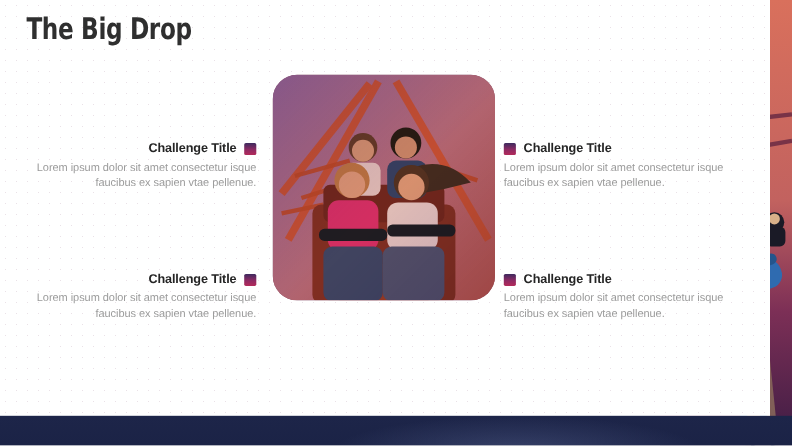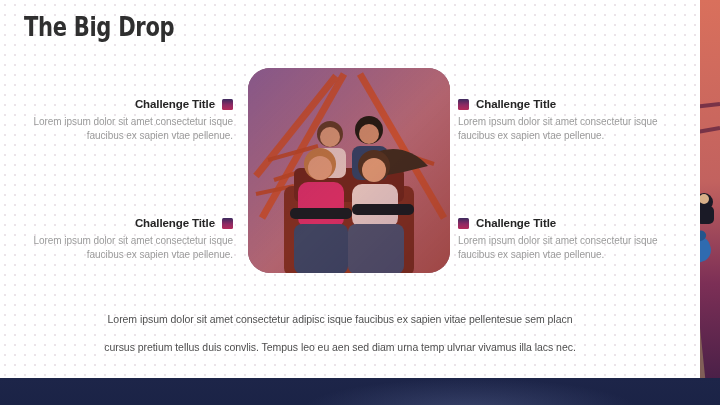--- a/index.html
+++ b/index.html
@@ -81,21 +81,21 @@
     background:#7a3f5a;
   }
   .photo-card svg{ display:block; width:202px; height:205px; }
   .photo-card .tint{
     position:absolute; inset:0;
     background:linear-gradient(135deg, rgba(150,90,150,.45) 0%, rgba(190,80,70,.30) 55%, rgba(120,40,90,.40) 100%);
     mix-blend-mode:multiply;
   }
 
   
-  .block{ position:absolute; width:205px; }
+  .block{ position:absolute; width:205px;margin-top:31px; }
   .block .head{
     display:flex;
     align-items:center;
     gap:7px;
     margin-bottom:5px;
   }
   .block .head .label{
     font-size:11.5px;
     font-weight:bold;
     color:#252525;
@@ -307,19 +307,15 @@
     </div>
 
     <div class="block left-align block-br">
       <div class="head">
         <span class="marker"></span>
         <span class="label">Challenge Title</span>
       </div>
       <div class="body">Lorem ipsum dolor sit amet consectetur isque faucibus ex sapien vtae pellenue.</div>
     </div>
 
-    <div class="summary">
-      <div>Lorem ipsum dolor sit amet consectetur adipisc isque faucibus ex sapien vitae pellentesue sem placn</div>
-      <div>cursus pretium tellus duis convlis. Tempus leo eu aen sed diam urna temp ulvnar vivamus illa lacs nec.</div>
-    </div>
 
   </div>
 </div>
 
 </body></html>

